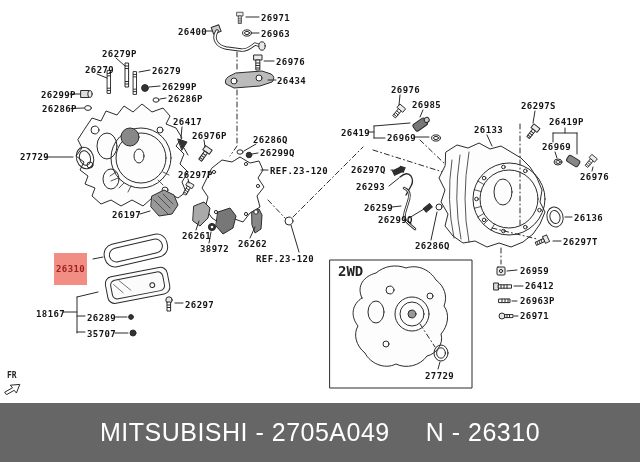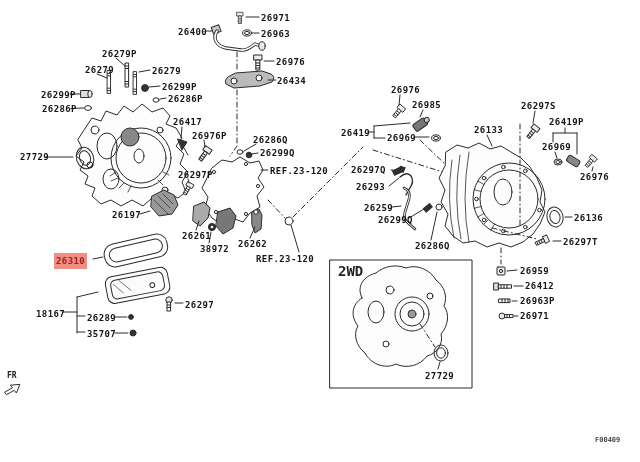--- a/index.html
+++ b/index.html
@@ -1,21 +1,21 @@
 <!DOCTYPE html>
 <html><head>
 <meta charset="utf-8">
 <style>
   html,body{margin:0;padding:0;background:#fff;}
   #stage{position:relative;width:640px;height:462px;background:#fff;overflow:hidden;
          font-family:"DejaVu Sans Mono",monospace;}
   svg.art{position:absolute;left:0;top:0;width:640px;height:462px;}
   .pl{position:absolute;font:bold 9px "DejaVu Sans Mono",monospace;letter-spacing:.4px;
       color:#151515;white-space:nowrap;line-height:10px;}
-  .hl{padding:3px 2px;margin:-1px -2px;}
+  .hl{padding:11px 2px;margin:-1px -2px;}
   .aux{position:absolute;font:bold 8px "DejaVu Sans Mono",monospace;color:#222;white-space:nowrap;}
   .figcode{position:absolute;font:bold 7px "DejaVu Sans Mono",monospace;color:#4a4a4a;margin-top:45px;}
   .banner{position:absolute;left:0;top:403px;width:640px;height:59px;
           display:flex;align-items:center;justify-content:center;gap:36px;
           font-family:"Liberation Sans",sans-serif;font-size:25px;letter-spacing:.5px;}
 </style>
 </head>
 <body>
 
 <div id="stage">
@@ -340,14 +340,18 @@
 <div class="pl" style="left:520px;top:266px">26959</div>
 <div class="pl" style="left:525px;top:281px">26412</div>
 <div class="pl" style="left:520px;top:296px">26963P</div>
 <div class="pl" style="left:520px;top:311px">26971</div>
 <div class="pl" style="left:425px;top:371px">27729</div>
 
 <div class="aux" style="left:338px;top:263px;font-size:14px">2WD</div>
 <div class="aux" style="left:7px;top:371px">FR</div>
 <div class="figcode" style="left:595px;top:391px">F00409</div>
 
-
+<div class="banner" style="background: rgb(102, 102, 102); color: rgb(255, 255, 255);">
+  <span>MITSUBISHI - 2705A049</span>
+  <span>N - 26310</span>
 </div>
 
+</div>
+
 </body></html>

